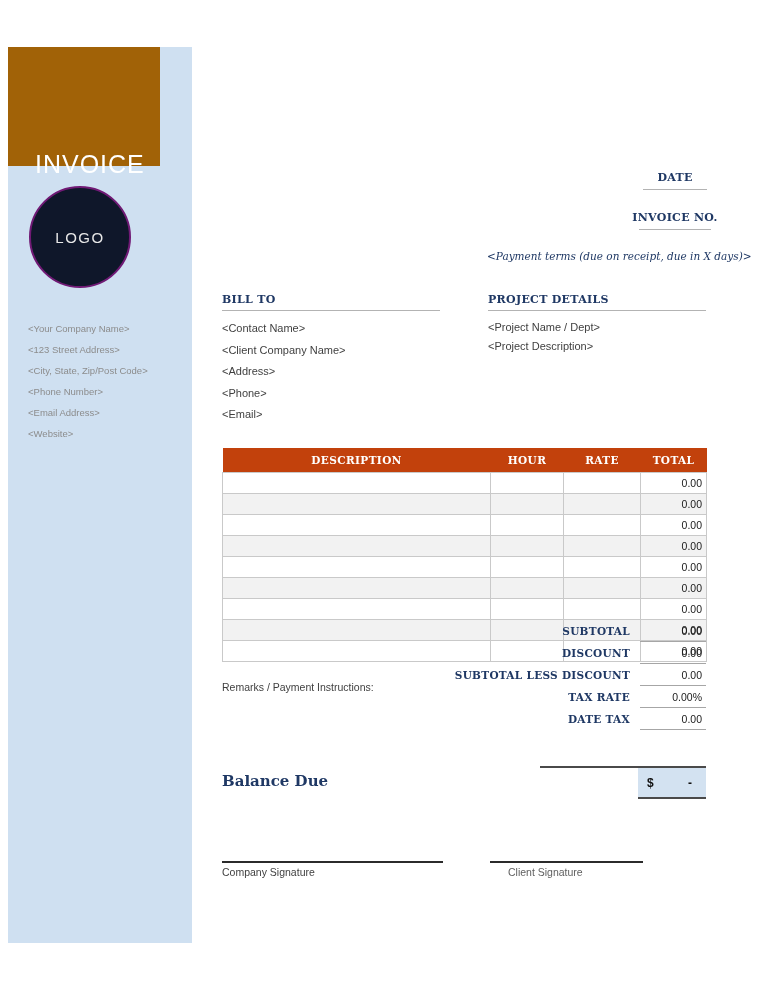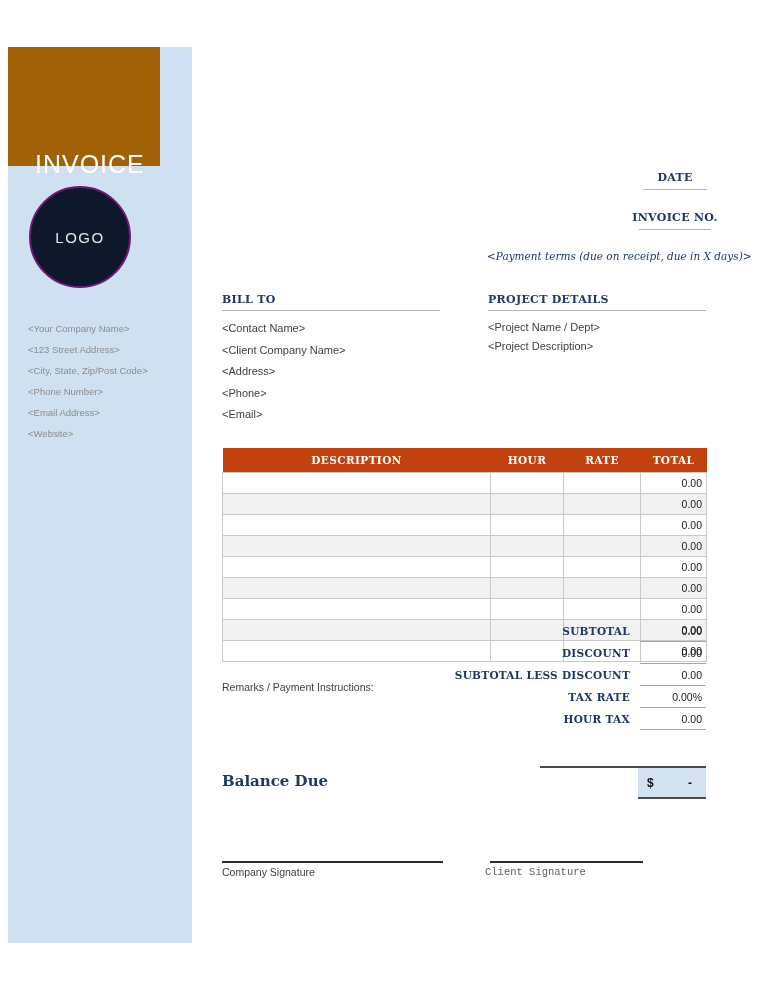--- a/index.html
+++ b/index.html
@@ -85,21 +85,21 @@
     justify-content:space-between;padding:0 14px 0 9px;box-sizing:border-box;
     font-weight:bold;font-size:12px;color:#111111;
   }
 
   
   .sig-line{top:861px;height:2px;background:#2b2b2b;}
   #company-sig-line{left:222px;width:221px;}
   #client-sig-line{left:490px;width:153px;}
   .sig-label{top:866px;font-size:10.5px;}
   #company-sig-label{left:222px;color:#3f3f3f;}
-  #client-sig-label{left:485px;color:#5f5f5f;font-family:Liberation Mono, monospace;}
+  #client-sig-label{left:508px;color:#5f5f5f;}
 </style>
 </head>
 <body>
 
 <div class="abs sidebar">
   <div class="sidebar-header">
     <div class="sidebar-title">INVOICE</div>
   </div>
   <div class="logo-circle">
     <span class="logo-text">LOGO</span>
@@ -238,21 +238,21 @@
   </div>
     <div class="t-row">
     <div class="t-label">SUBTOTAL LESS DISCOUNT</div>
     <div class="t-value">0.00</div>
   </div>
     <div class="t-row">
     <div class="t-label">TAX RATE</div>
     <div class="t-value">0.00%</div>
   </div>
     <div class="t-row">
-    <div class="t-label">HOUR TAX</div>
+    <div class="t-label">DATE TAX</div>
     <div class="t-value">0.00</div>
   </div>
   </div>
 
 <div class="abs remarks">Remarks / Payment Instructions:</div>
 
 <div class="abs balance-topline"></div>
 <div class="abs balance-label">Balance Due</div>
 <div class="abs balance-cell">
   <span>$</span>

